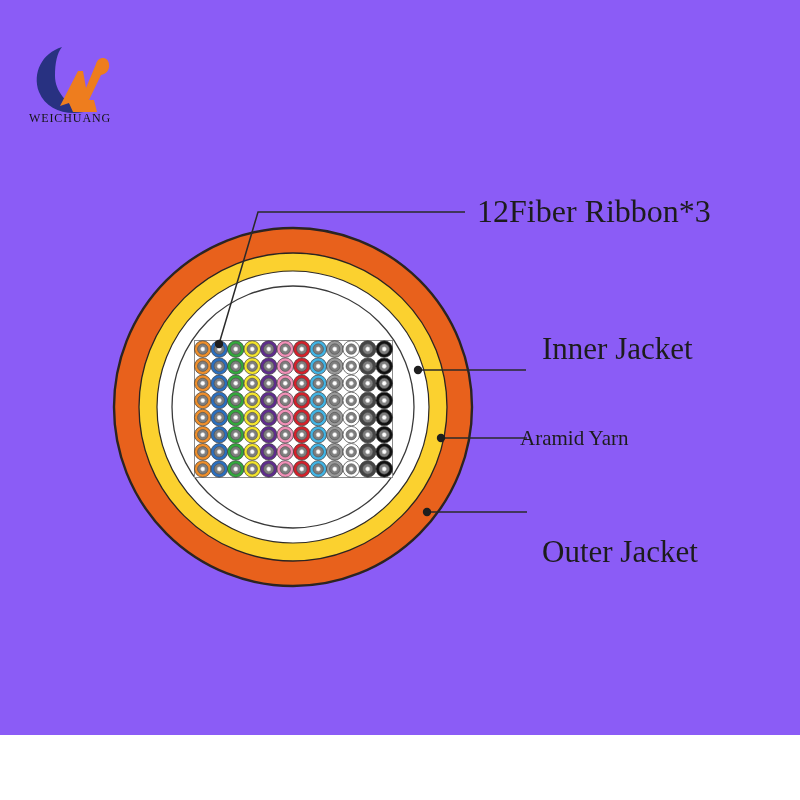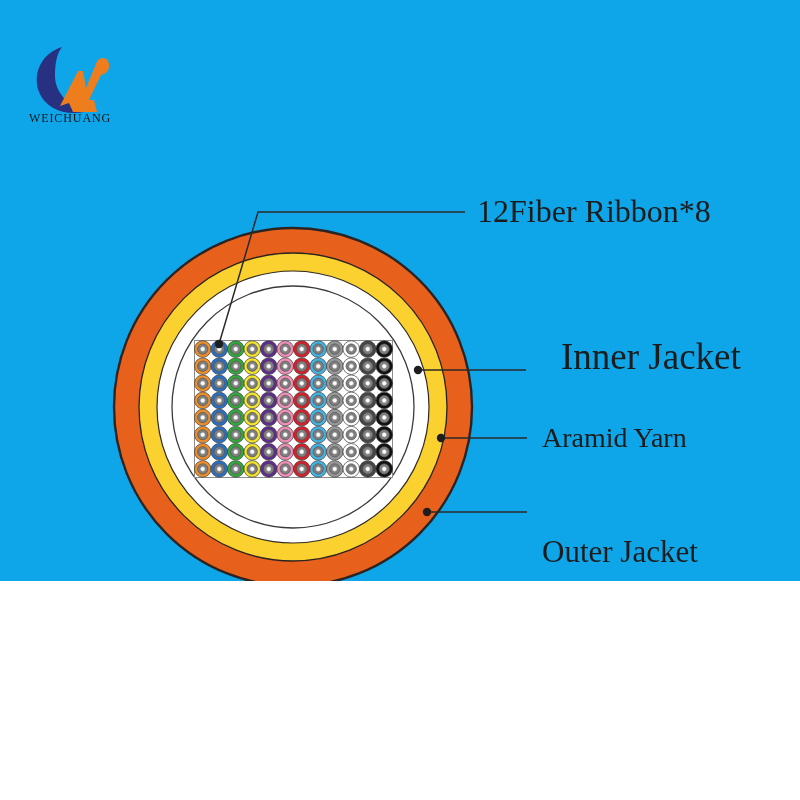--- a/index.html
+++ b/index.html
@@ -1,28 +1,28 @@
 <!DOCTYPE html>
 <html><head>
 <meta charset="utf-8">
 <style>
   html,body{margin:0;padding:0;background:#ffffff;}
   .canvas{
-    position:relative;width:800px;height:581px;background:#0ea5e9;overflow:hidden;
+    position:relative;width:800px;height:735px;background:#8b5cf6;overflow:hidden;
     font-family:"Liberation Serif","DejaVu Serif",serif;
   }
   .diagram-svg{position:absolute;left:0;top:0;width:800px;height:800px;}
   .label{
     position:absolute;transform:translateY(-52%);
     color:#1c1c1c;white-space:nowrap;line-height:1;
     font-family:"Liberation Serif","DejaVu Serif",serif;
   }
   .label-ribbon{left:477px;top:212px;font-size:32px;}
-  .label-inner{left:542px;top:357px;font-size:37px;margin-left:19px;}
-  .label-aramid{left:542px;top:439px;font-size:28px;}
+  .label-inner{left:542px;top:349px;font-size:31px;}
+  .label-aramid{left:520px;top:439px;font-size:21px;}
   .label-outer{left:542px;top:512px;font-size:31px;margin-top:40px;}
   .wordmark{
     position:absolute;left:29px;top:111px;width:90px;
     font-size:12px;letter-spacing:0.9px;color:#141414;
     font-family:"Liberation Serif","DejaVu Serif",serif;
   }
 </style>
 </head>
 <body>
 
@@ -536,17 +536,17 @@
     <g fill="#1e1e1e">
       <circle cx="219" cy="344" r="4.2"></circle>
       <circle cx="418" cy="370" r="4.2"></circle>
       <circle cx="441" cy="438" r="4.2"></circle>
       <circle cx="427" cy="512" r="4.2"></circle>
     </g>
   </svg>
 
   <div class="wordmark">WEICHUANG</div>
 
-  <div class="label label-ribbon">12Fiber Ribbon*8</div>
+  <div class="label label-ribbon">12Fiber Ribbon*3</div>
   <div class="label label-inner">Inner Jacket</div>
   <div class="label label-aramid">Aramid Yarn</div>
   <div class="label label-outer">Outer Jacket</div>
 </div>
 
 </body></html>

